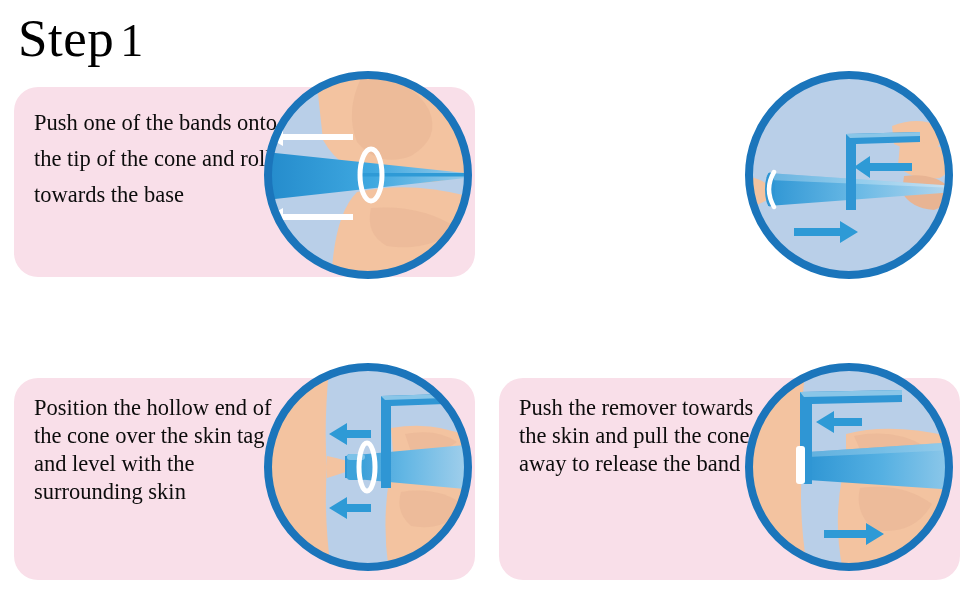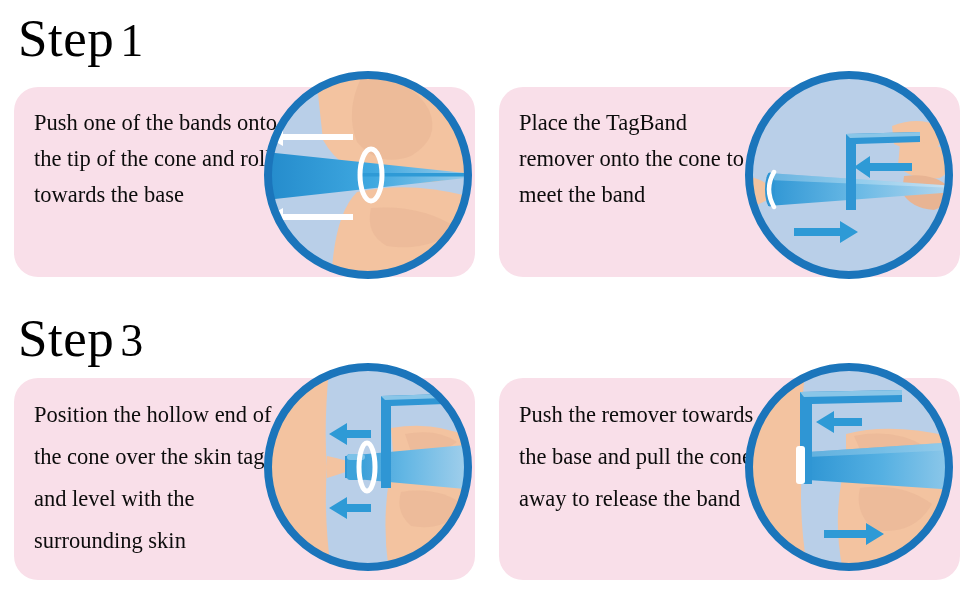--- a/index.html
+++ b/index.html
@@ -63,21 +63,21 @@
     left: 20px;
     top: 18px;
     width: 245px;
     font-size: 22.5px;
     line-height: 36px;
     color: #0c0c0c;
     font-family: "Liberation Serif", "DejaVu Serif", serif;
   }
   .step.r1 .panel-text {
     top: 16px;
-    line-height: 42px;
+    line-height: 28px;
     width: 252px;
   }
 
   .illo {
     position: absolute;
     left: 261px;
     top: 68px;
     width: 214px;
     height: 214px;
   }
@@ -136,23 +136,20 @@
             <path d="M 92 66 L 22 66 L 22 60 L 6 69 L 22 78 L 22 72 L 92 72 Z"></path>
             <path d="M 92 146 L 22 146 L 22 140 L 6 149 L 22 158 L 22 152 L 92 152 Z"></path>
           </g>
         </g>
         <circle cx="107" cy="107" r="100" fill="none" stroke="#1b75bb" stroke-width="8"></circle>
       </svg>
     </div>
   </div>
 
   <div class="step c1 r0">
-    <div class="panel">
-      <div class="panel-text">Place the TagBand remover onto the cone to meet the band</div>
-    </div>
     <div class="illo">
       <svg viewBox="0 0 214 214" xmlns="http://www.w3.org/2000/svg">
         <defs>
           <clipPath id="clip2">
               <circle cx="107" cy="107" r="100"></circle>
             </clipPath>
           <linearGradient id="coneg2" x1="0" y1="0" x2="1" y2="0">
             <stop offset="0" stop-color="#2f96d4"></stop>
             <stop offset="0.5" stop-color="#6dbbe6"></stop>
             <stop offset="1" stop-color="#b9d8ee"></stop>
@@ -183,23 +180,20 @@
             <path d="M 170 95 L 128 95 L 128 88 L 112 99 L 128 110 L 128 103 L 170 103 Z"></path>
             <path d="M 52 160 L 98 160 L 98 153 L 116 164 L 98 175 L 98 168 L 52 168 Z"></path>
           </g>
         </g>
         <circle cx="107" cy="107" r="100" fill="none" stroke="#1b75bb" stroke-width="8"></circle>
       </svg>
     </div>
   </div>
 
   <div class="step c0 r1">
-    <div class="step-title">
-      <span>Step</span><span class="num">3</span>
-    </div>
     <div class="panel">
       <div class="panel-text">Position the hollow end of the cone over the skin tag and level with the surrounding skin</div>
     </div>
     <div class="illo">
       <svg viewBox="0 0 214 214" xmlns="http://www.w3.org/2000/svg">
         <defs>
           <clipPath id="clip3">
               <circle cx="107" cy="107" r="100"></circle>
             </clipPath>
           <linearGradient id="coneg3" x1="0" y1="0" x2="1" y2="0">
@@ -234,21 +228,21 @@
             <path d="M 110 144 L 86 144 L 86 137 L 68 148 L 86 159 L 86 152 L 110 152 Z"></path>
           </g>
         </g>
         <circle cx="107" cy="107" r="100" fill="none" stroke="#1b75bb" stroke-width="8"></circle>
       </svg>
     </div>
   </div>
 
   <div class="step c1 r1">
     <div class="panel">
-      <div class="panel-text">Push the remover towards the base and pull the cone away to release the band</div>
+      <div class="panel-text">Push the remover towards the skin and pull the cone away to release the band</div>
     </div>
     <div class="illo">
       <svg viewBox="0 0 214 214" xmlns="http://www.w3.org/2000/svg">
         <defs>
           <clipPath id="clip4">
               <circle cx="107" cy="107" r="100"></circle>
             </clipPath>
           <linearGradient id="coneg4" x1="0" y1="0" x2="1" y2="0">
             <stop offset="0" stop-color="#2f96d4"></stop>
             <stop offset="0.5" stop-color="#55b0e2"></stop>

